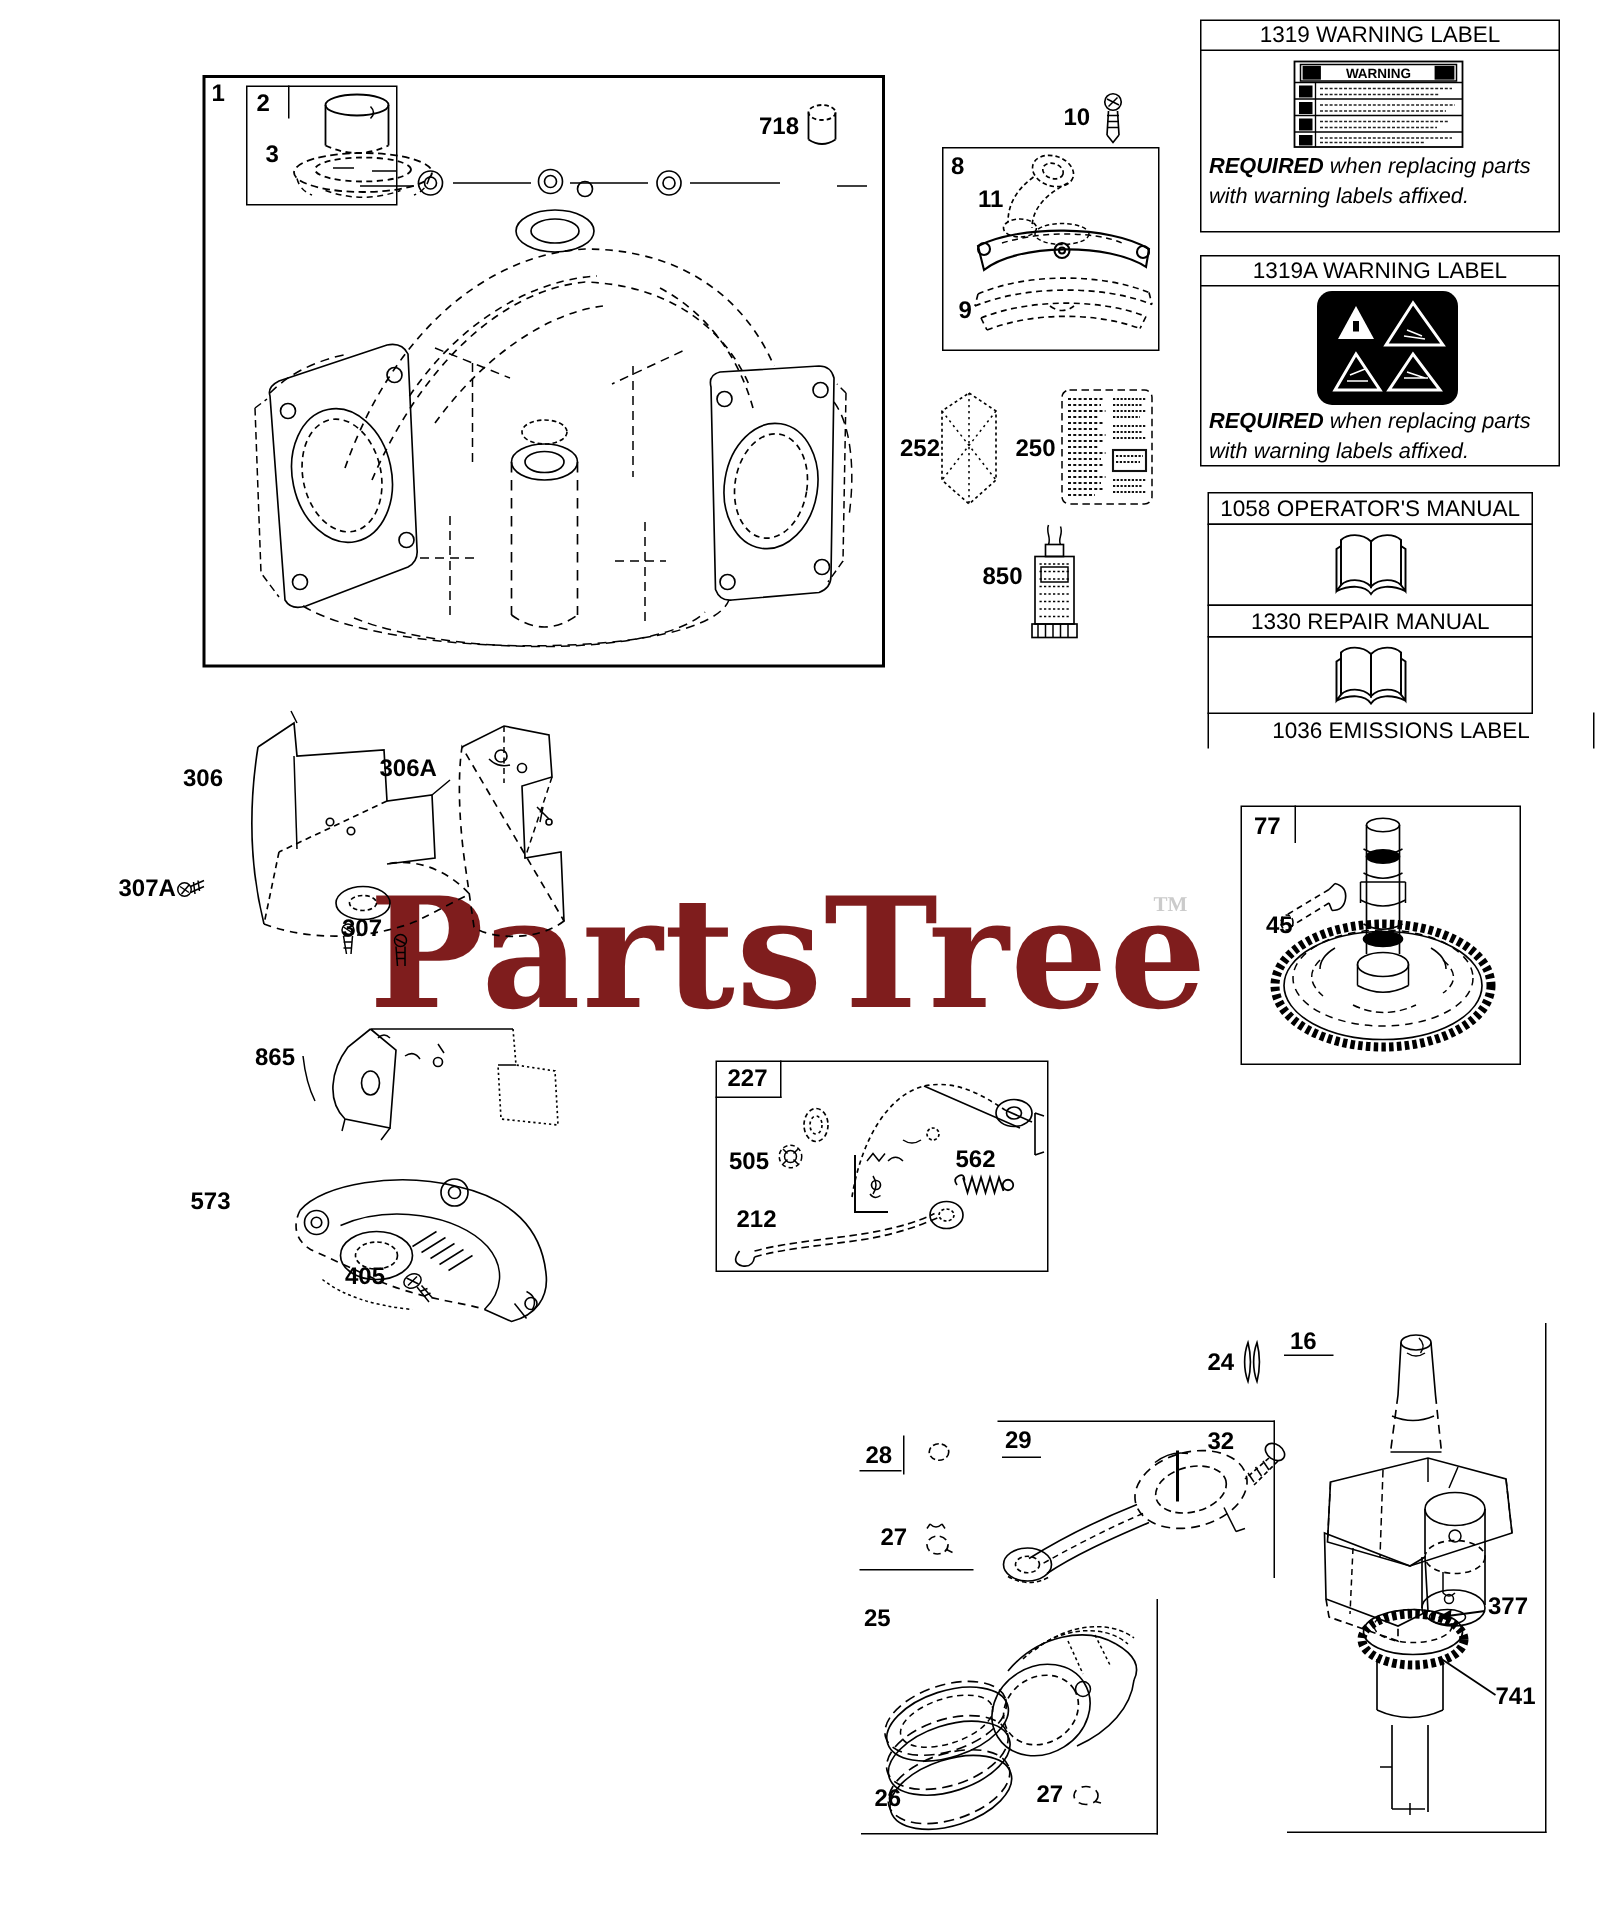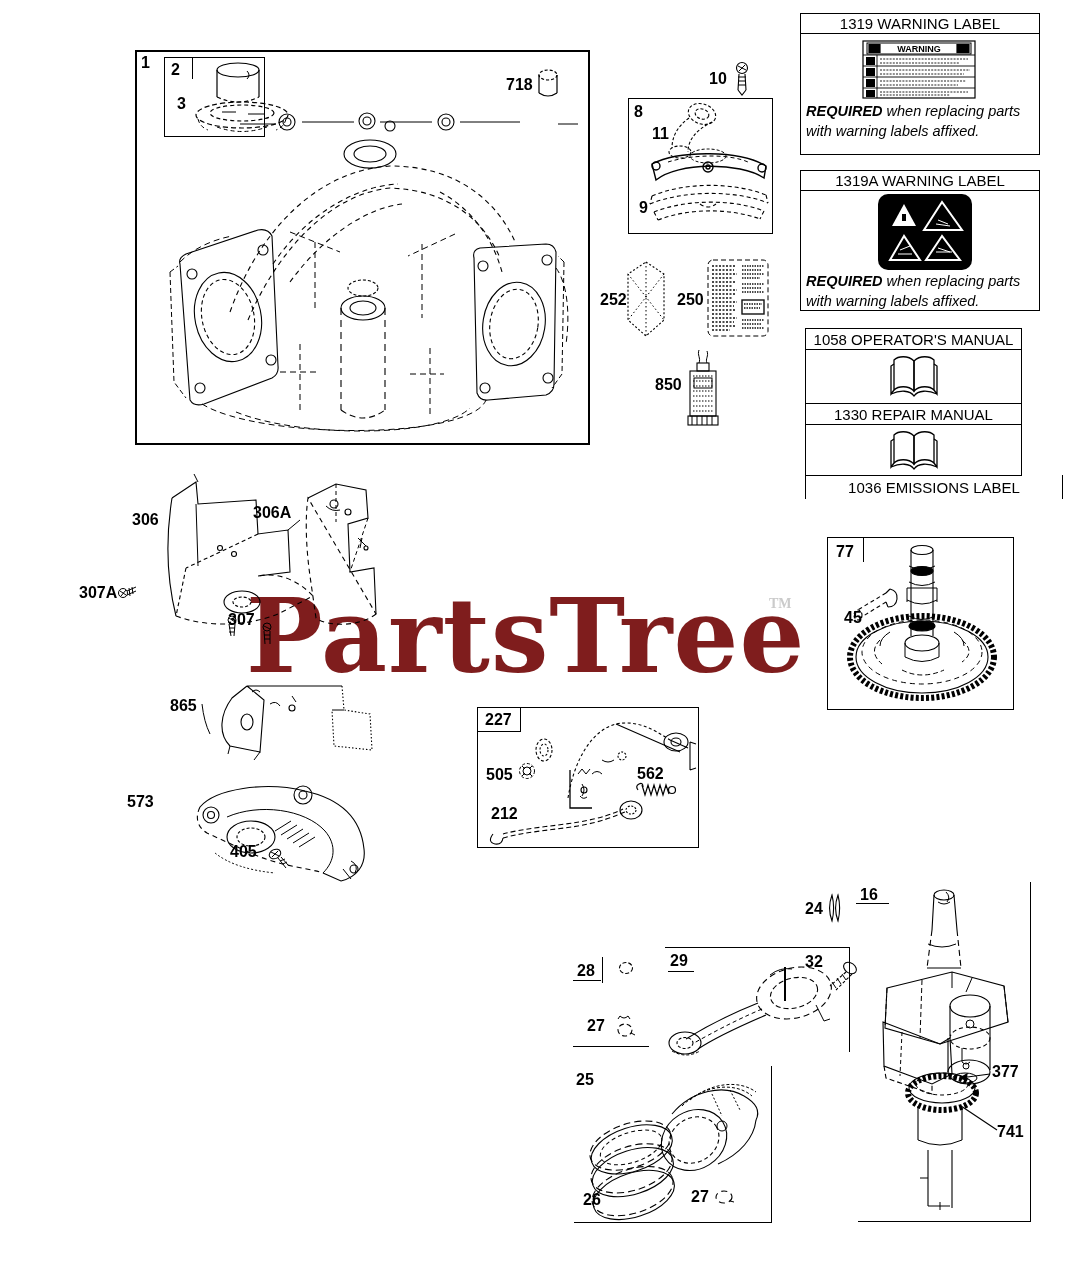--- a/index.html
+++ b/index.html
@@ -269,21 +269,21 @@
     <ellipse cx="72" cy="86" rx="13" ry="5" fill="#000"></ellipse>
     <ellipse cx="72" cy="117" rx="72" ry="41" stroke-width="6" stroke-dasharray="3,2.2"></ellipse>
     <ellipse cx="72" cy="117" rx="66" ry="36"></ellipse>
     <ellipse cx="72" cy="112" rx="60" ry="32" stroke-dasharray="5,4" stroke-width="1"></ellipse>
     <ellipse cx="72" cy="103" rx="17" ry="8"></ellipse>
     <path d="M55,103 V117 M89,103 V117 M55,117 Q72,126 89,117" stroke-width="1"></path>
     <path d="M30,100 Q18,112 32,124 M112,100 Q126,112 112,122 M52,130 Q72,140 94,130" stroke-dasharray="5,3" stroke-width="1"></path>
     <path d="M40,92 Q30,98 30,106 M104,92 Q114,98 114,106" stroke-width="1"></path>
   </svg>
 
-  <span class="lbl" style="left:132px;top:512px;">306</span>
+  <span class="lbl" style="left:122px;top:512px;">306</span>
   <svg style="left:138px;top:476px;" width="192" height="158" fill="none" stroke="#000" stroke-width="1.1">
     <path d="M34,22 L58,6 L60,28 L118,24 L120,58 L150,54 L152,96 L120,100"></path>
     <path d="M34,22 C28,60 28,100 38,140"></path>
     <path d="M38,140 C70,152 110,150 140,138 L175,120 C160,104 140,96 120,100" stroke-dasharray="5,4"></path>
     <path d="M120,58 L48,92 M48,92 L38,140" stroke-dasharray="4,3"></path>
     <path d="M58,28 L60,90" stroke-width="1"></path>
     <circle cx="82" cy="72" r="2.5"></circle>
       <circle cx="96" cy="78" r="2.5"></circle>
     <ellipse cx="104" cy="126" rx="18" ry="11"></ellipse>
     <ellipse cx="104" cy="126" rx="9" ry="5" stroke-dasharray="3,2"></ellipse>

